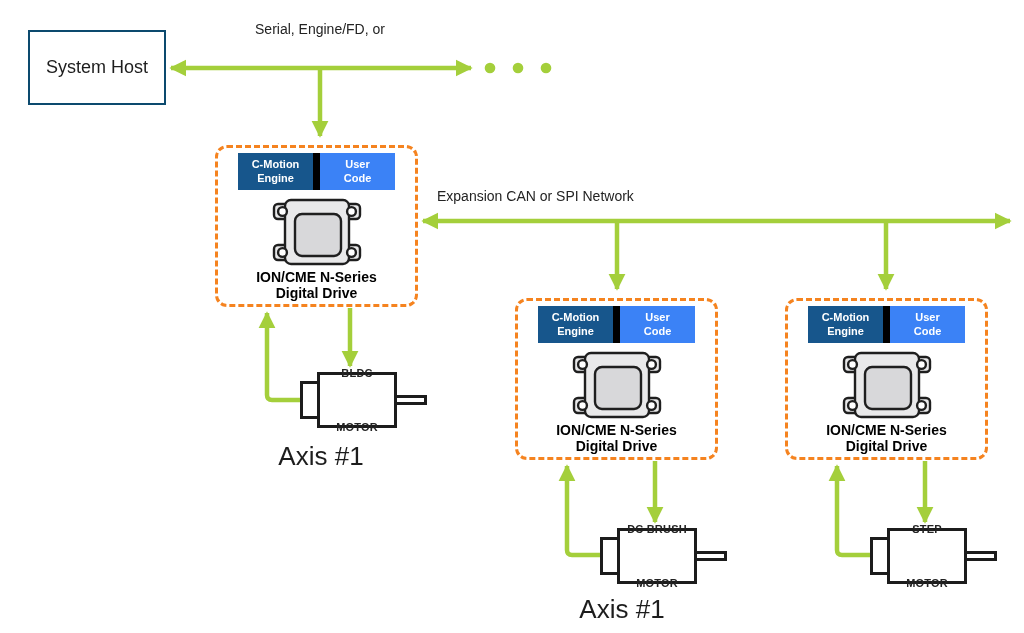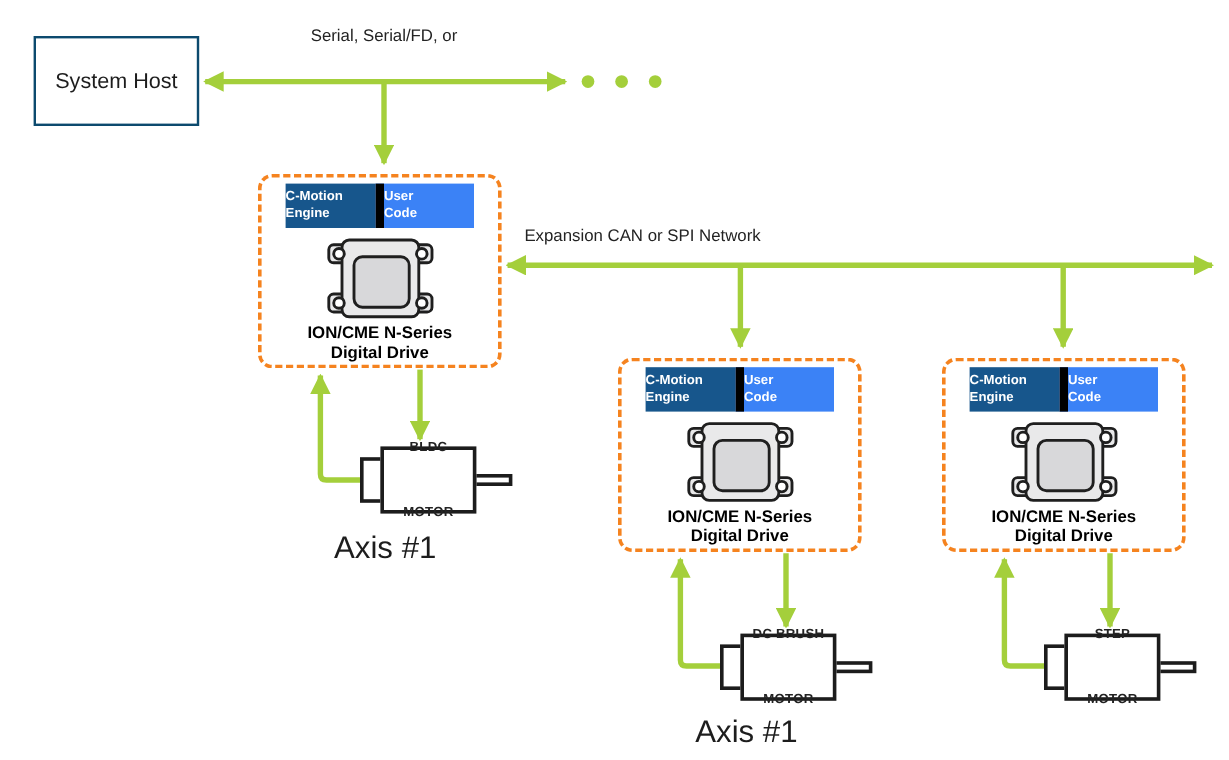--- a/index.html
+++ b/index.html
@@ -13,21 +13,21 @@
 
   .net-label{position:absolute;color:#232323;font-size:14px;line-height:1.42;z-index:2;}
   .host-net{left:200px;top:20px;width:240px;text-align:center;}
   .exp-net{left:437px;top:187px;}
 
   .drive{position:absolute;width:203px;height:162px;border:3px dashed #f5831f;border-radius:12px;
          display:flex;flex-direction:column;align-items:center;z-index:2;box-sizing:border-box;}
   .d1{left:215px;top:145px;} .d2{left:515px;top:298px;} .d3{left:785px;top:298px;}
 
   .hdr{display:flex;margin-top:5px;}
-  .hdr-seg{width:75px;height:37px;display:flex;flex-direction:column;align-items:flex-start;
+  .hdr-seg{width:75px;height:37px;display:flex;flex-direction:column;align-items:center;
            justify-content:center;color:#fff;font-size:11px;font-weight:bold;line-height:1.2;
            text-align:center;}
   .hdr-left{background:#17568c;}
   .hdr-right{background:#3b82f6;border-left:7px solid #000000;}
 
   .chip{margin-top:8px;}
   .drive-name{margin-top:3px;text-align:center;font-size:14px;font-weight:600;
               color:#000000;line-height:1.16;}
 
   .motor{position:absolute;width:128px;height:56px;z-index:2;}
@@ -73,21 +73,21 @@
       <circle cx="518" cy="68" r="5.3"></circle>
       <circle cx="546" cy="68" r="5.3"></circle>
     </g>
   </svg>
 
   <div class="host-box">
     <span>System Host</span>
   </div>
 
   <div class="net-label host-net">
-    <div>Serial, Serial/FD, or</div>
+    <div>Serial, Engine/FD, or</div>
   </div>
   <div class="net-label exp-net">Expansion CAN or SPI Network</div>
 
   <div class="drive d1">
     <div class="hdr">
       <div class="hdr-seg hdr-left">
         <span>C-Motion</span>
         <span>Engine</span>
       </div>
       <div class="hdr-seg hdr-right">

